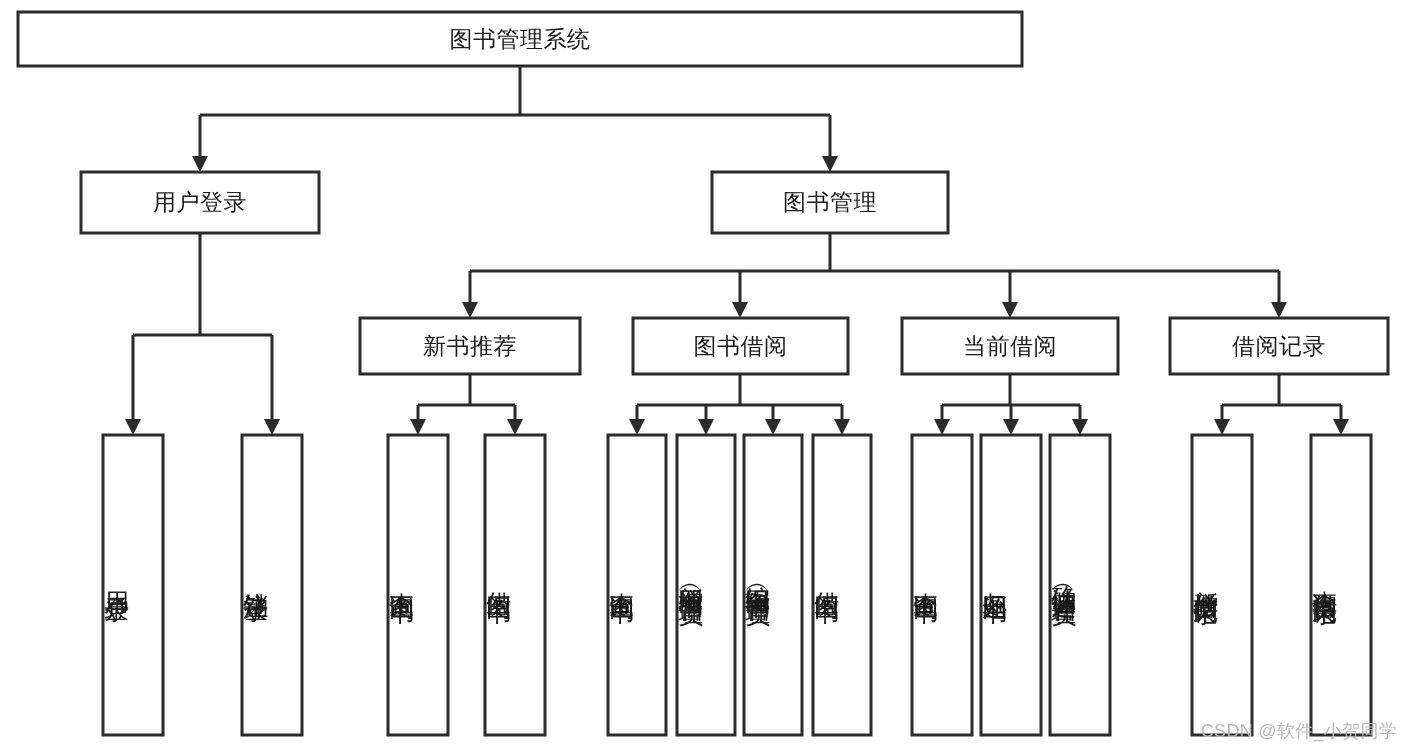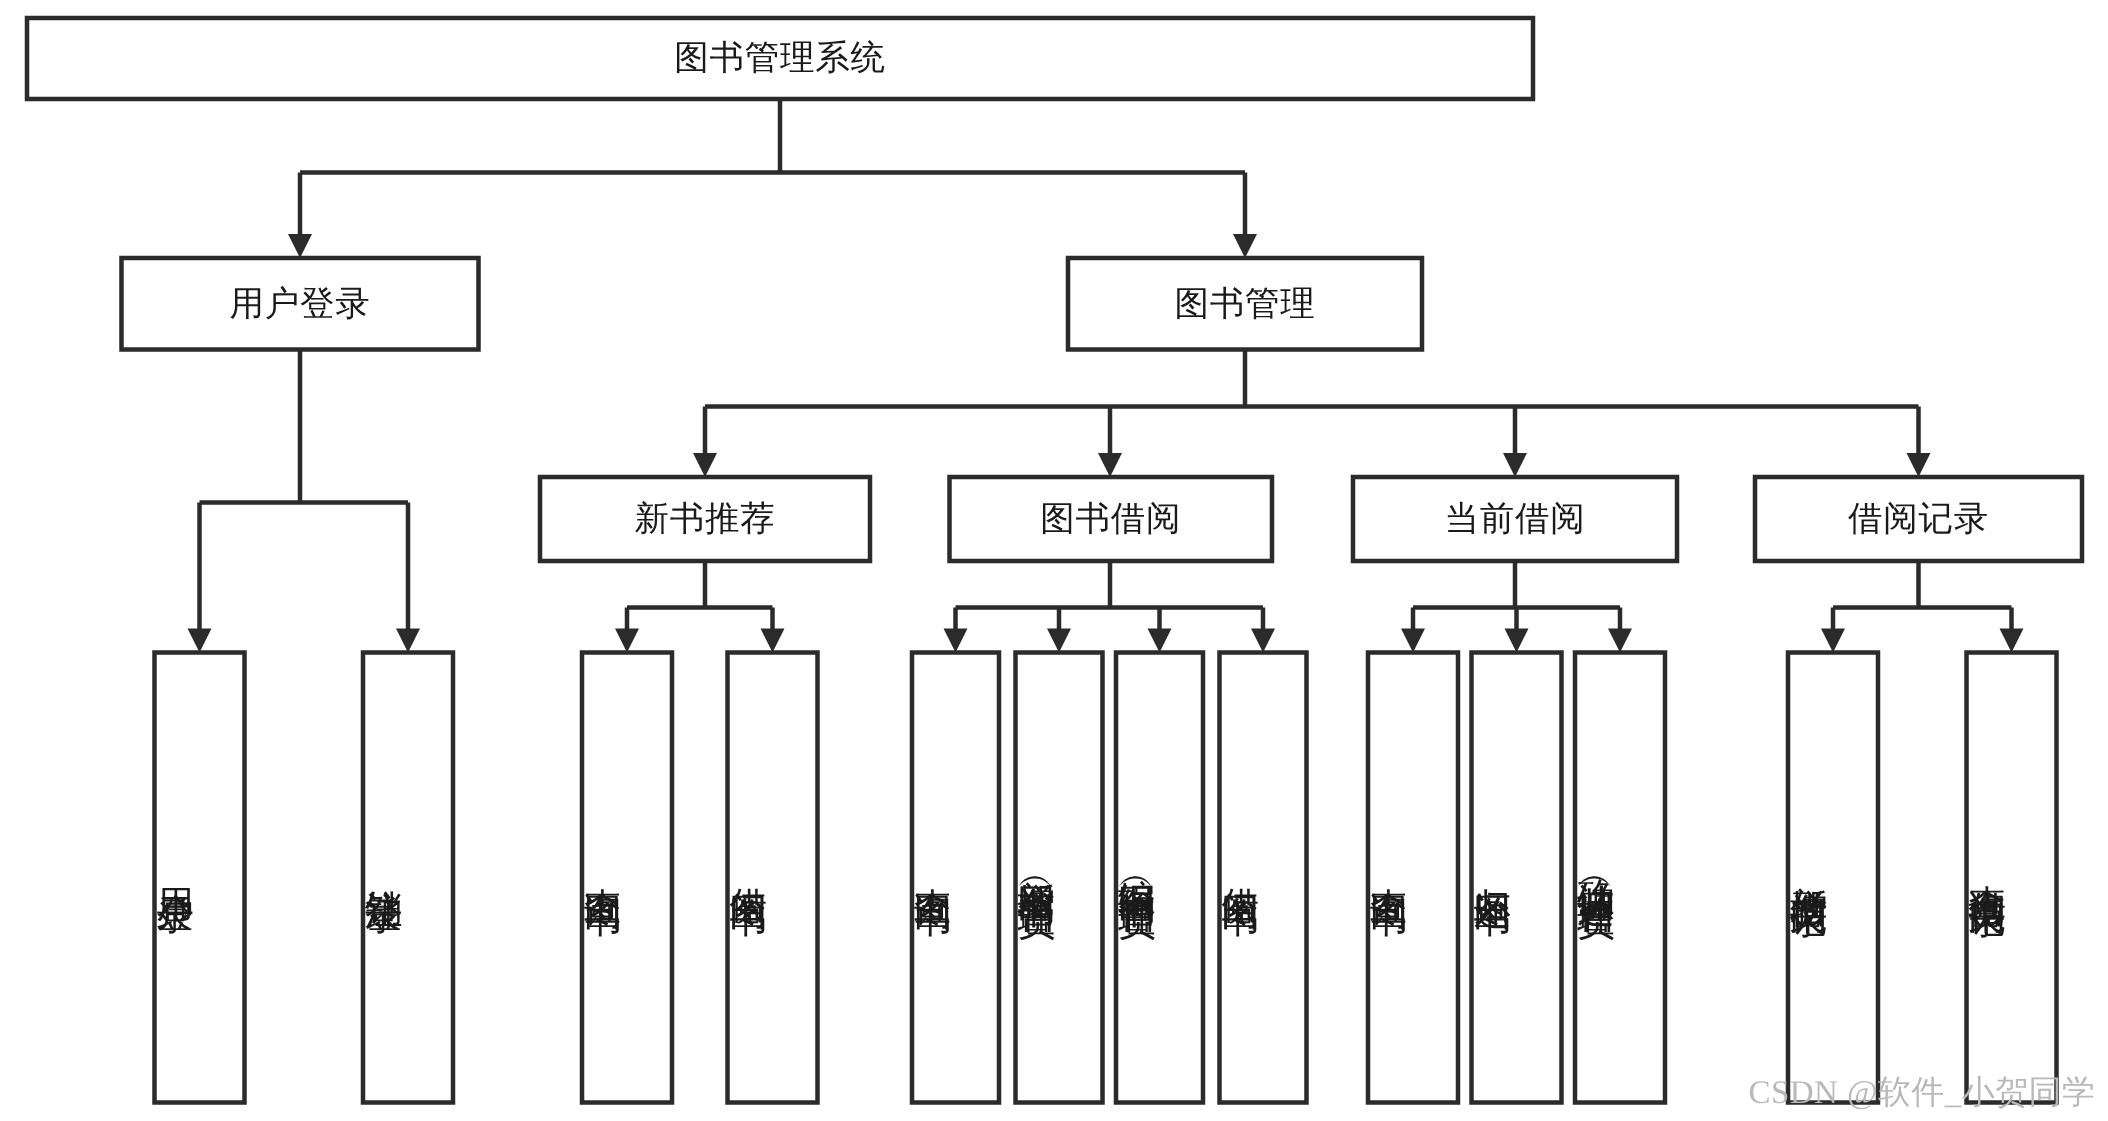--- a/index.html
+++ b/index.html
@@ -61,22 +61,22 @@
     color: #1a1a1a;
     letter-spacing: 2.5px;
     white-space: nowrap;
     text-align: center;
     pointer-events: none;
   }
   .watermark {
     position: absolute;
     right: 8px;
     bottom: 4px;
-    font-family: Liberation Serif, serif;
-    font-size: 22px;
+    font-family: Liberation Sans, sans-serif;
+    font-size: 18px;
     color: #b9b9b9;
     white-space: nowrap;
     letter-spacing: 0.3px;
   }
 </style>
 </head>
 <body>
 
 <div id="diagram-root">
 

